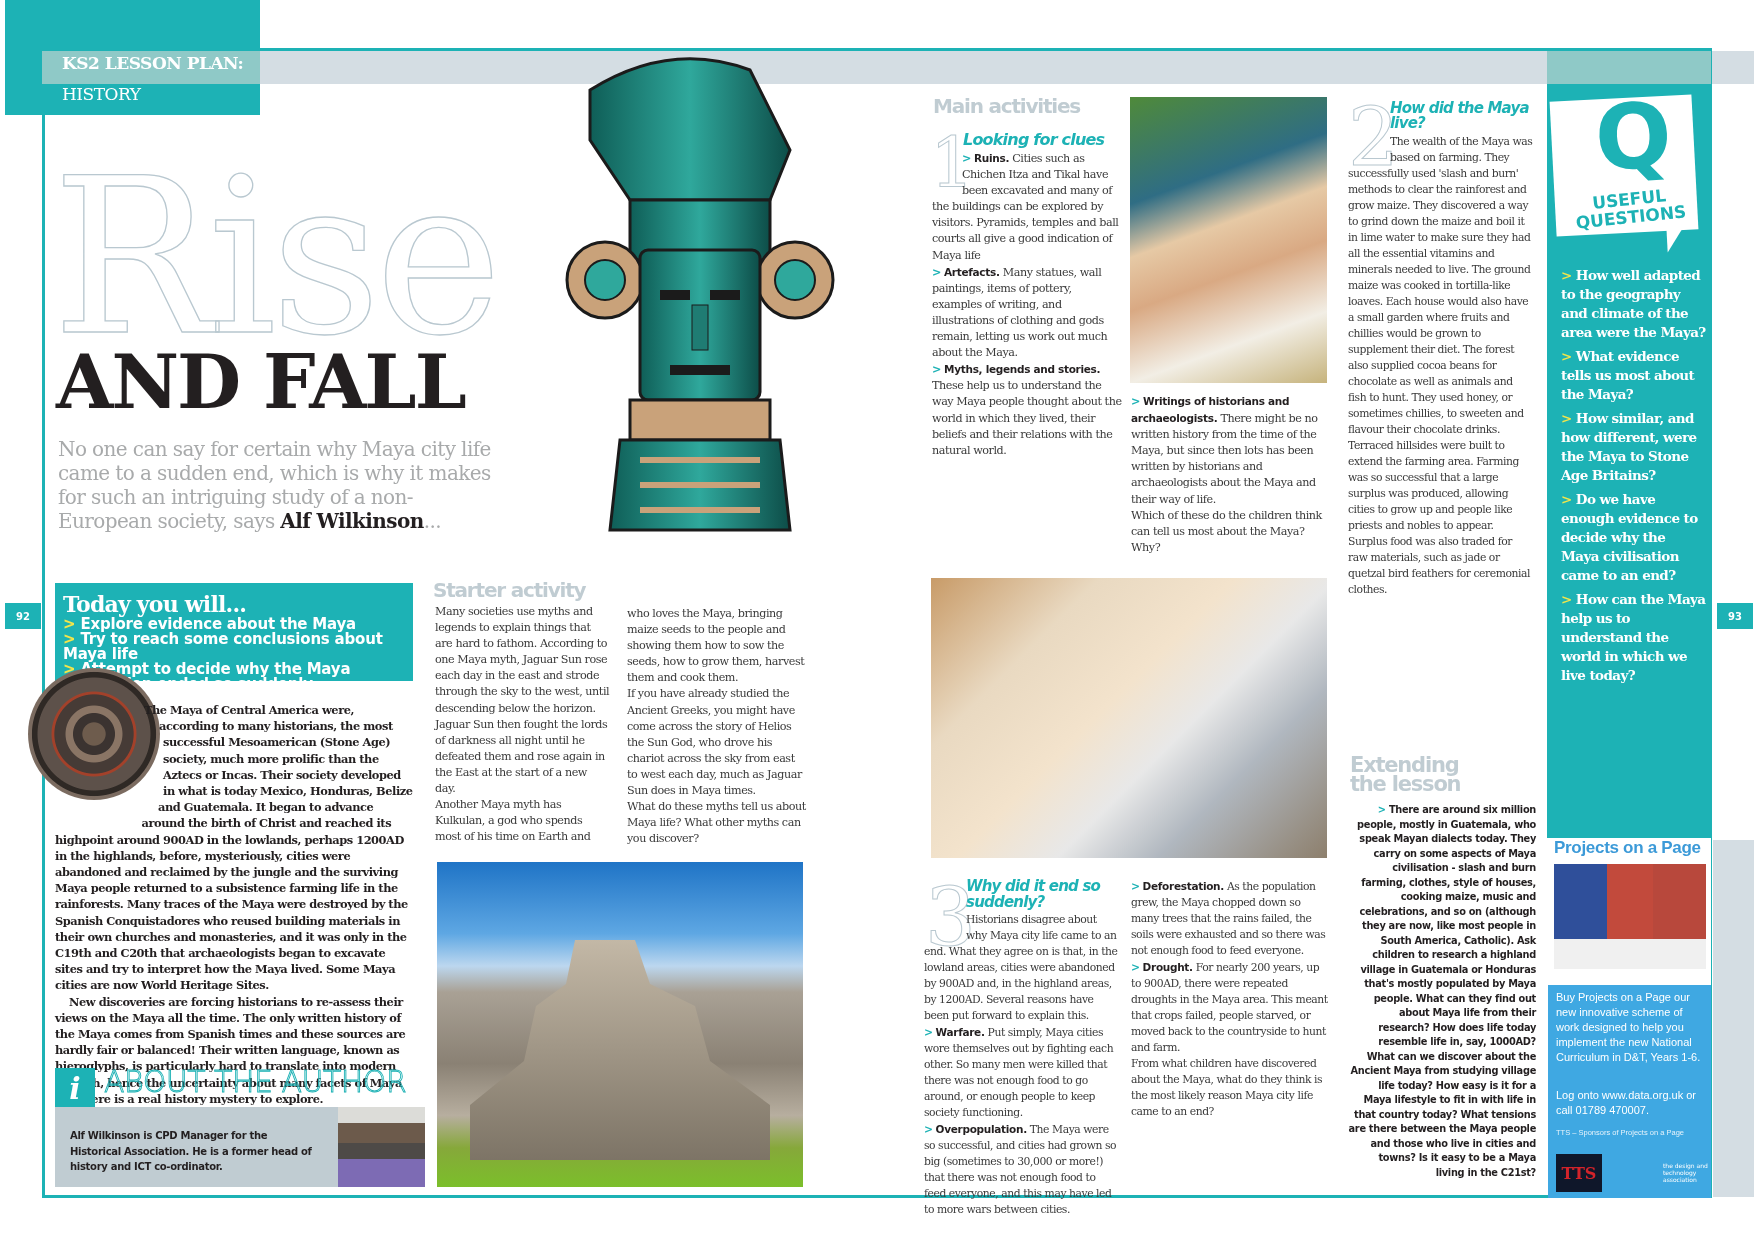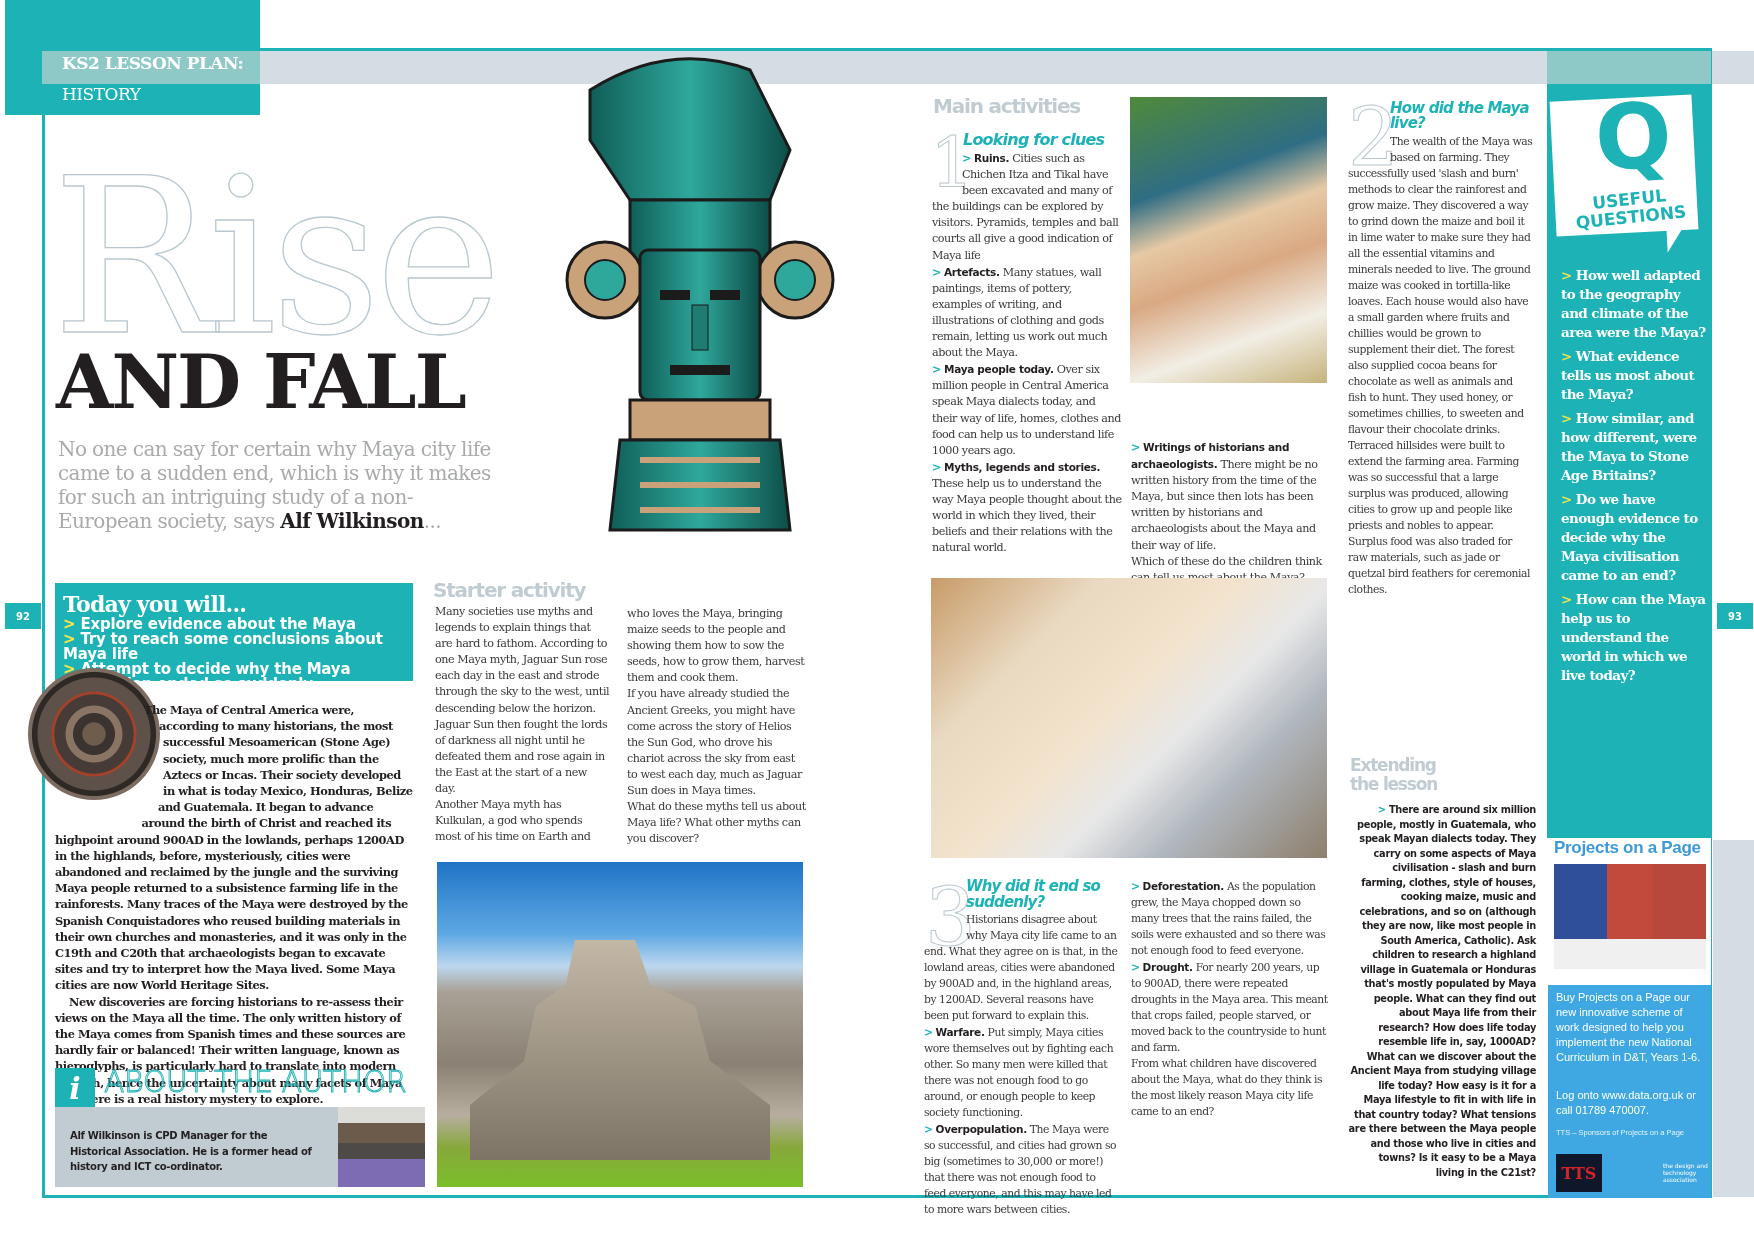--- a/index.html
+++ b/index.html
@@ -165,38 +165,37 @@
 <div class="abs" id="temple"></div>
 <div class="abs" id="temple-pyr"></div>
 
 <div class="abs sechead" style="left:933px;top:94px;font-size:20px;">Main activities</div>
 <div class="abs bignum" style="left:930px;top:128px;font-size:70px;">1</div>
 <div class="abs subhead" style="left:963px;top:130px;font-size:16px;">Looking for clues</div>
 <div class="abs body" style="left:932px;top:150px;width:190px;">
   <div style="float:left;width:30px;height:48px;"></div>
   <p><span class="chev-t">&gt;</span> <b class="lead">Ruins.</b><span> Cities such as Chichen Itza and Tikal have been excavated and many of the buildings can be explored by visitors. Pyramids, temples and ball courts all give a good indication of Maya life</span></p>
   <p><span class="chev-t">&gt;</span> <b class="lead">Artefacts.</b><span> Many statues, wall paintings, items of pottery, examples of writing, and illustrations of clothing and gods remain, letting us work out much about the Maya.</span></p>
-  <p><span class="chev-t">&gt;</span> <b class="lead">Maya people today.</b><span> Over six million people in Central America speak Maya dialects today, and their way of life, homes, clothes and food can help us to understand life 1000 years ago.</span></p>
   <p><span class="chev-t">&gt;</span> <b class="lead">Myths, legends and stories.</b><span> These help us to understand the way Maya people thought about the world in which they lived, their beliefs and their relations with the natural world.</span></p>
 </div>
 
 <div class="abs" id="boy"></div>
-<div class="abs body" style="left:1131px;top:393px;width:200px;margin-top:46px;">
+<div class="abs body" style="left:1131px;top:393px;width:200px;">
   <p><span class="chev-t">&gt;</span> <b class="lead">Writings of historians and archaeologists.</b><span> There might be no written history from the time of the Maya, but since then lots has been written by historians and archaeologists about the Maya and their way of life.</span></p>
   <p>Which of these do the children think can tell us most about the Maya? Why?</p>
 </div>
 
 <div class="abs bignum" style="left:1348px;top:98px;font-size:80px;">2</div>
 <div class="abs subhead" style="left:1390px;top:101px;width:140px;font-size:15px;line-height:15px;">How did the Maya live?</div>
 <div class="abs body" style="left:1348px;top:134px;width:185px;font-size:10.8px;line-height:16px;">
   <div style="float:left;width:42px;height:30px;"></div>
   <p>The wealth of the Maya was based on farming. They successfully used 'slash and burn' methods to clear the rainforest and grow maize. They discovered a way to grind down the maize and boil it in lime water to make sure they had all the essential vitamins and minerals needed to live. The ground maize was cooked in tortilla-like loaves. Each house would also have a small garden where fruits and chillies would be grown to supplement their diet. The forest also supplied cocoa beans for chocolate as well as animals and fish to hunt. They used honey, or sometimes chillies, to sweeten and flavour their chocolate drinks. Terraced hillsides were built to extend the farming area. Farming was so successful that a large surplus was produced, allowing cities to grow up and people like priests and nobles to appear. Surplus food was also traded for raw materials, such as jade or quetzal bird feathers for ceremonial clothes.</p>
 </div>
 
-<div class="abs sechead" style="left:1350px;top:756px;font-size:17px;line-height:19px;">
+<div class="abs sechead" style="left:1350px;top:756px;font-size:21px;line-height:19px;">
   <div>Extending</div>
   <div>the lesson</div>
 </div>
 <div class="abs" style="left:1348px;top:803px;width:188px;font-family:'DejaVu Sans',sans-serif;font-weight:bold;font-size:9.8px;line-height:14.5px;color:#231f20;letter-spacing:-0.3px;text-align:right;">
   <span class="chev-t">&gt;</span> <span>There are around six million people, mostly in Guatemala, who speak Mayan dialects today. They carry on some aspects of Maya civilisation - slash and burn farming, clothes, style of houses, cooking maize, music and celebrations, and so on (although they are now, like most people in South America, Catholic). Ask children to research a highland village in Guatemala or Honduras that's mostly populated by Maya people. What can they find out about Maya life from their research? How does life today resemble life in, say, 1000AD? What can we discover about the Ancient Maya from studying village life today? How easy is it for a Maya lifestyle to fit in with life in that country today? What tensions are there between the Maya people and those who live in cities and towns? Is it easy to be a Maya living in the C21st?</span>
 </div>
 
 <div class="abs" id="class"></div>
 
 <div class="abs bignum" style="left:925px;top:878px;font-size:80px;">3</div>

